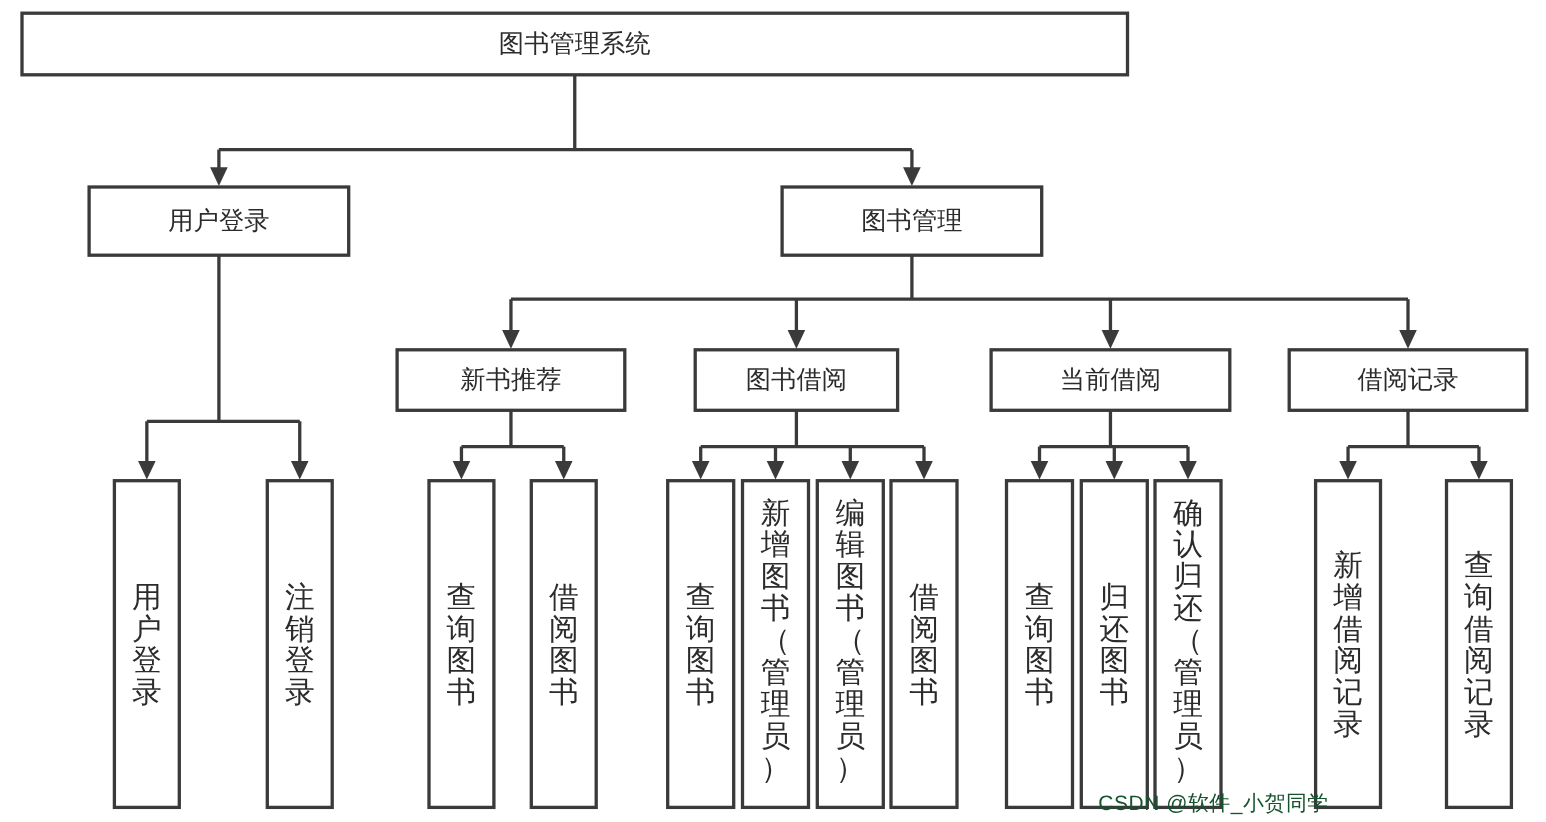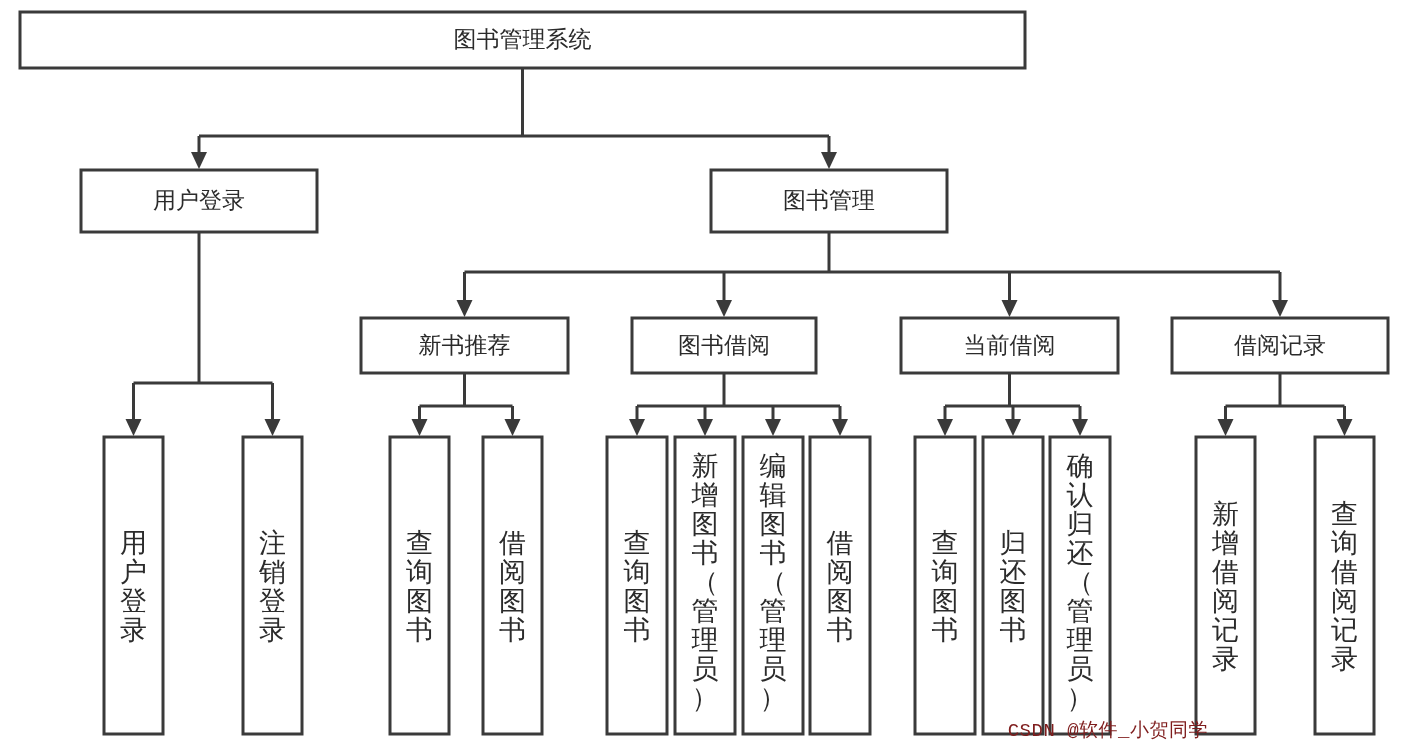--- a/index.html
+++ b/index.html
@@ -47,23 +47,23 @@
   .node-label-v {
     font-family: "Liberation Sans", "DejaVu Sans", sans-serif;
     font-size: 27px;
     fill: #2b2b2b;
     text-anchor: middle;
   }
   .watermark {
     position: absolute;
     right: 8px;
     bottom: 4px;
-    font-family: Liberation Mono, monospace;
+    font-family: Liberation Sans, sans-serif;
     font-size: 19px;
-    color: #7f1d1d;
+    color: #14532d;
     white-space: nowrap;
     letter-spacing: 0.5px;
   }
 </style>
 </head>
 <body>
 
 <div id="diagram-root">
 
   <svg id="flowchart" viewBox="0 0 1405 747">

